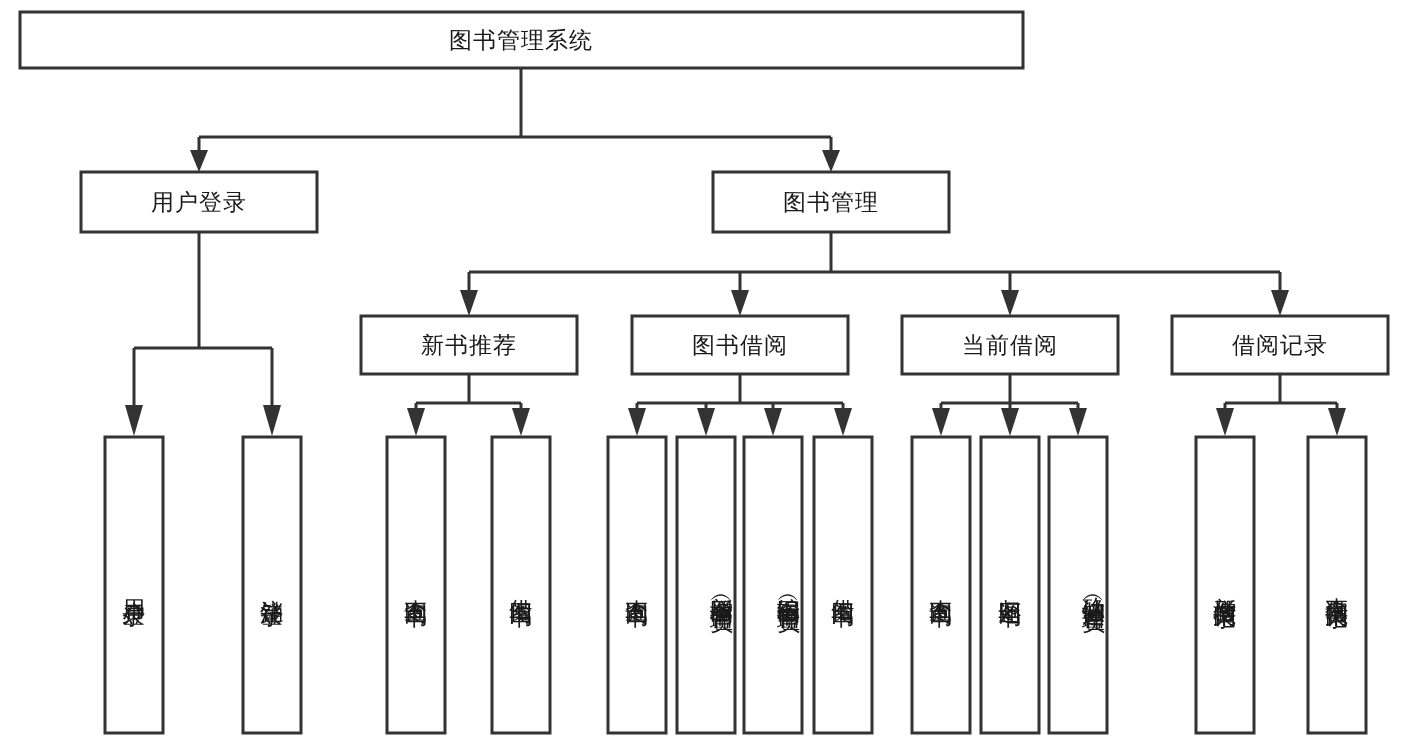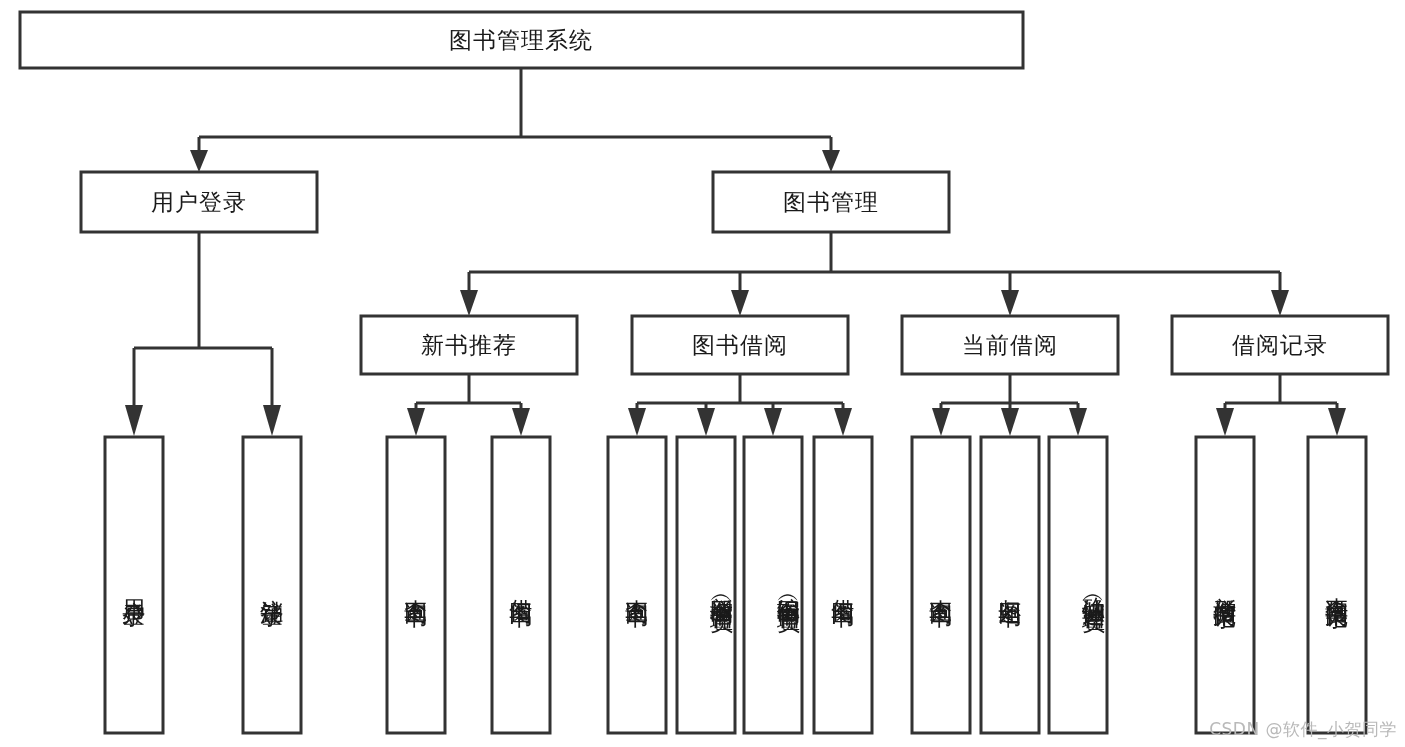--- a/index.html
+++ b/index.html
@@ -206,14 +206,13 @@
   <div class="leaf-label center" style="left:608px; top:437px; width:58px; height:296px;">查询图书</div>
   <div class="leaf-label" style="left:677px; top:443px; width:58px; height:290px;">新增图书（管理员）</div>
   <div class="leaf-label" style="left:744px; top:443px; width:58px; height:290px;">编辑图书（管理员）</div>
   <div class="leaf-label center" style="left:814px; top:437px; width:58px; height:296px;">借阅图书</div>
   <div class="leaf-label center" style="left:912px; top:437px; width:58px; height:296px;">查询图书</div>
   <div class="leaf-label center" style="left:981px; top:437px; width:58px; height:296px;">归还图书</div>
   <div class="leaf-label" style="left:1049px; top:443px; width:58px; height:290px;">确认归还（管理员）</div>
   <div class="leaf-label center" style="left:1196px; top:437px; width:58px; height:296px;">新增借阅记录</div>
   <div class="leaf-label center" style="left:1308px; top:437px; width:58px; height:296px;">查询借阅记录</div>
 
-  <div id="watermark">CSDN @软件_小贺同学</div>
 </div>
 
 </body></html>

